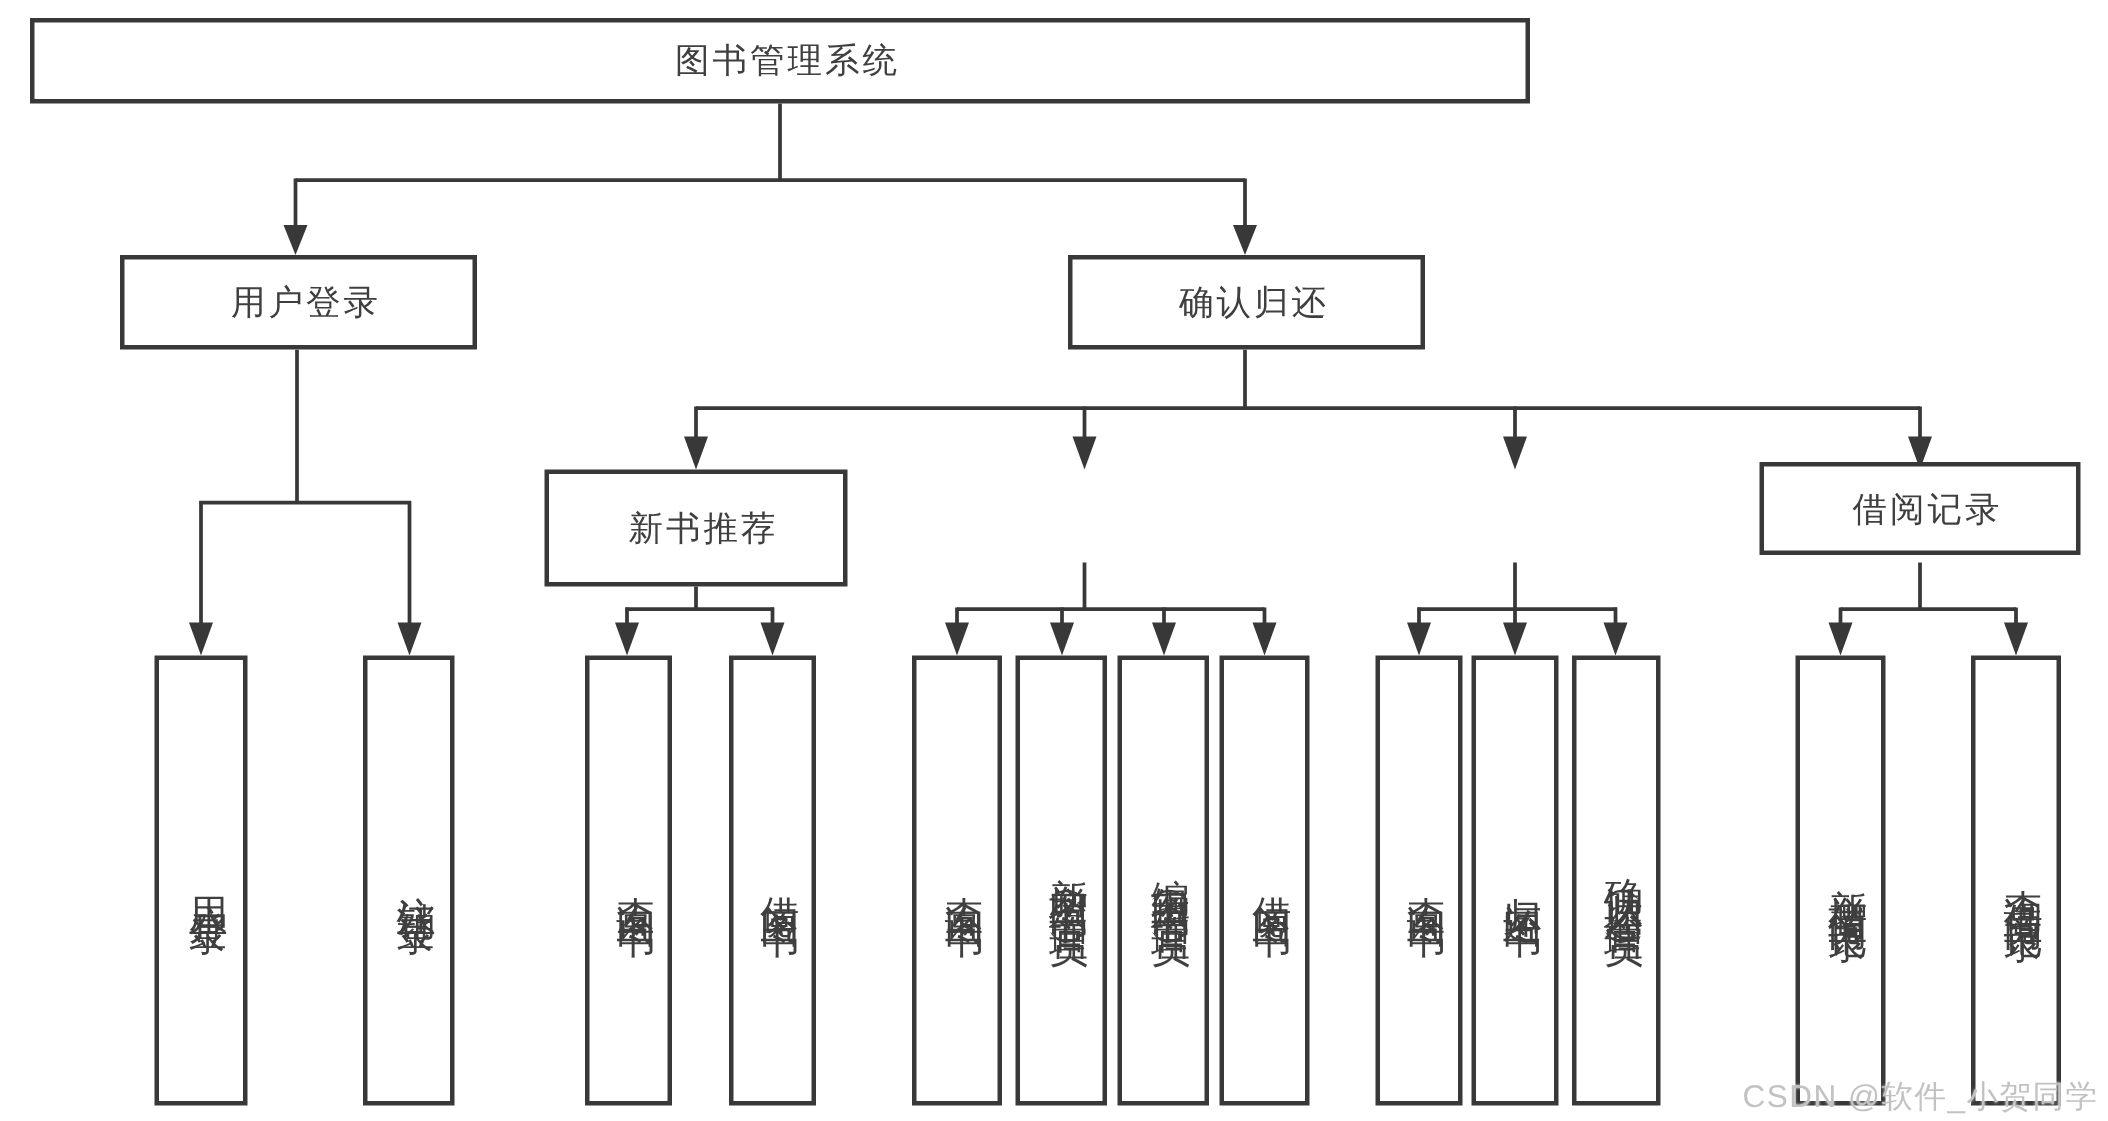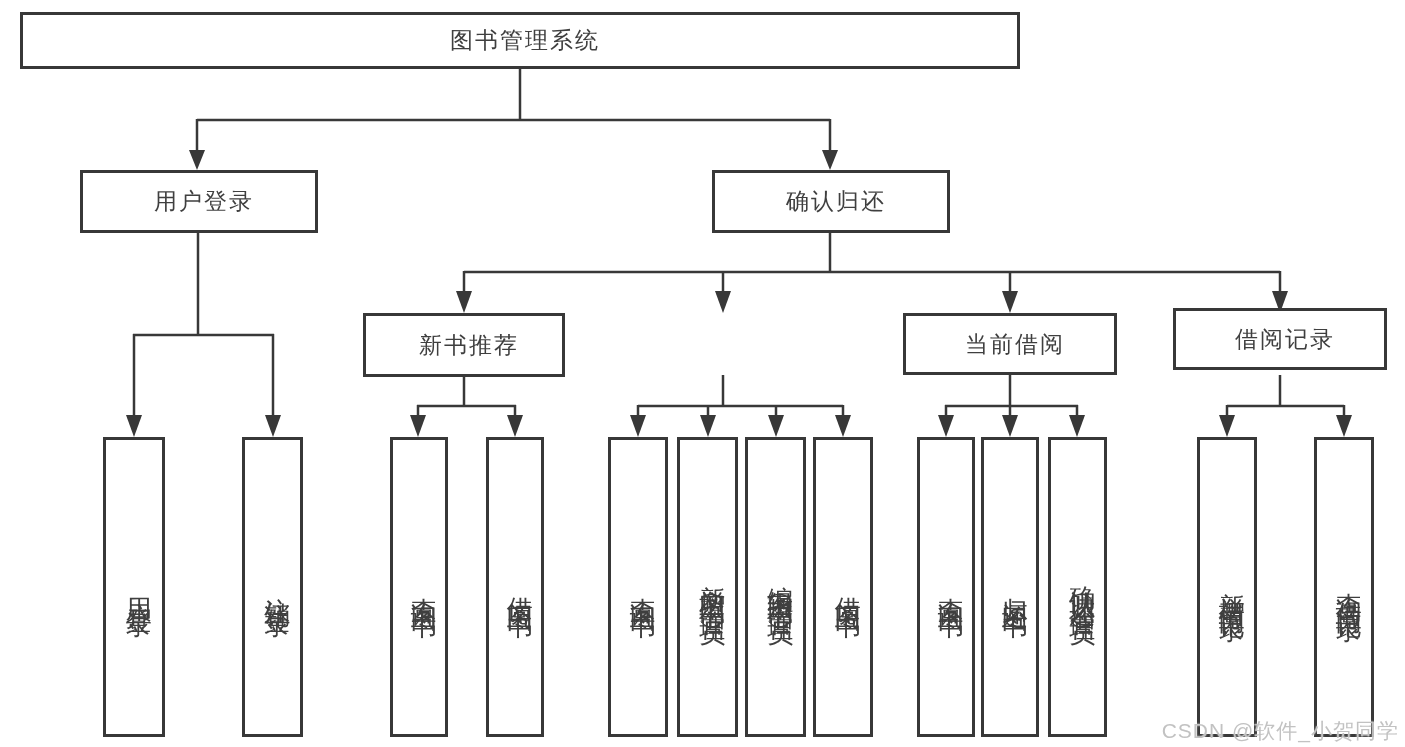--- a/index.html
+++ b/index.html
@@ -126,25 +126,22 @@
     <span>图书管理系统</span>
   </div>
 
   <div class="node h" style="left:80px;top:170px;width:238px;height:63px">
     <span>用户登录</span>
   </div>
   <div class="node h" style="left:712px;top:170px;width:238px;height:63px">
     <span>确认归还</span>
   </div>
 
-  <div class="node h" style="left:363px;top:313px;width:202px;height:64px">
+  <div class="node h" style="left:363px;top:313px;width:202px;height:78px">
     <span>新书推荐</span>
-  </div>
-  <div class="node h" style="left:903px;top:313px;width:214px;height:62px">
-    <span>当前借阅</span>
   </div>
   <div class="node h" style="left:1173px;top:308px;width:214px;height:62px">
     <span>借阅记录</span>
   </div>
 
   <div class="node leaf" style="left:103px;top:437px;width:62px;height:300px">
     <span>用户登录</span>
   </div>
   <div class="node leaf" style="left:242px;top:437px;width:61px;height:300px">
     <span>注销登录</span>

